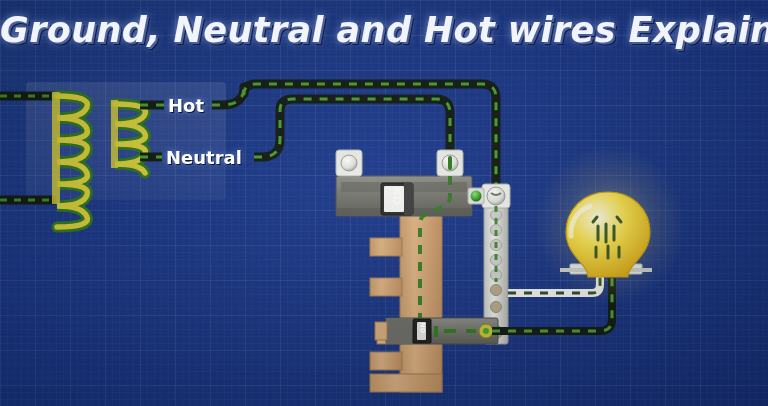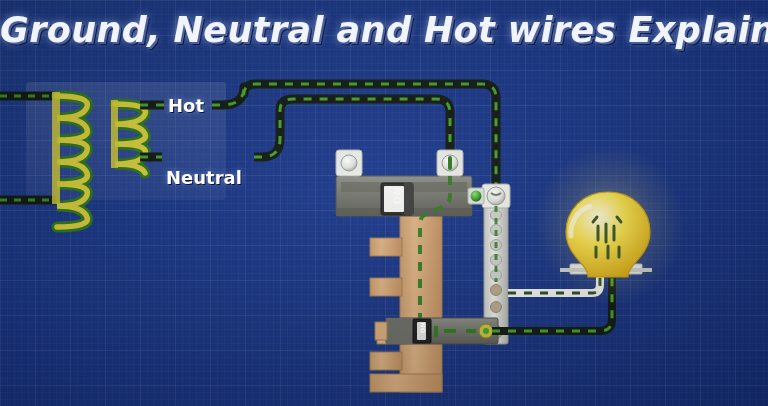--- a/index.html
+++ b/index.html
@@ -38,21 +38,21 @@
   
   .wlabel{
     position:absolute;z-index:6;
     font-family:"DejaVu Sans", sans-serif;
     font-size:18px;font-weight:bold;
     color:#ffffff;
     text-shadow:1px 1px 0 rgba(8,18,50,.95), 0 0 6px rgba(150,180,255,.55);
     white-space:nowrap;
   }
   #lbl-hot{left:168px;top:95px;text-align:center;}
-  #lbl-neutral{left:166px;top:147px;margin-top:20px;}
+  #lbl-neutral{left:166px;top:147px;}
   #lbl-transformer{left:44px;top:219px;font-size:16px;letter-spacing:.6px;}
 
   
   .ontext{
     position:absolute;z-index:7;
     font-family:"DejaVu Sans", sans-serif;
     font-size:10px;font-weight:bold;color:#f4f4f4;
     transform:rotate(-90deg);transform-origin:center center;
     letter-spacing:.5px;
   }

